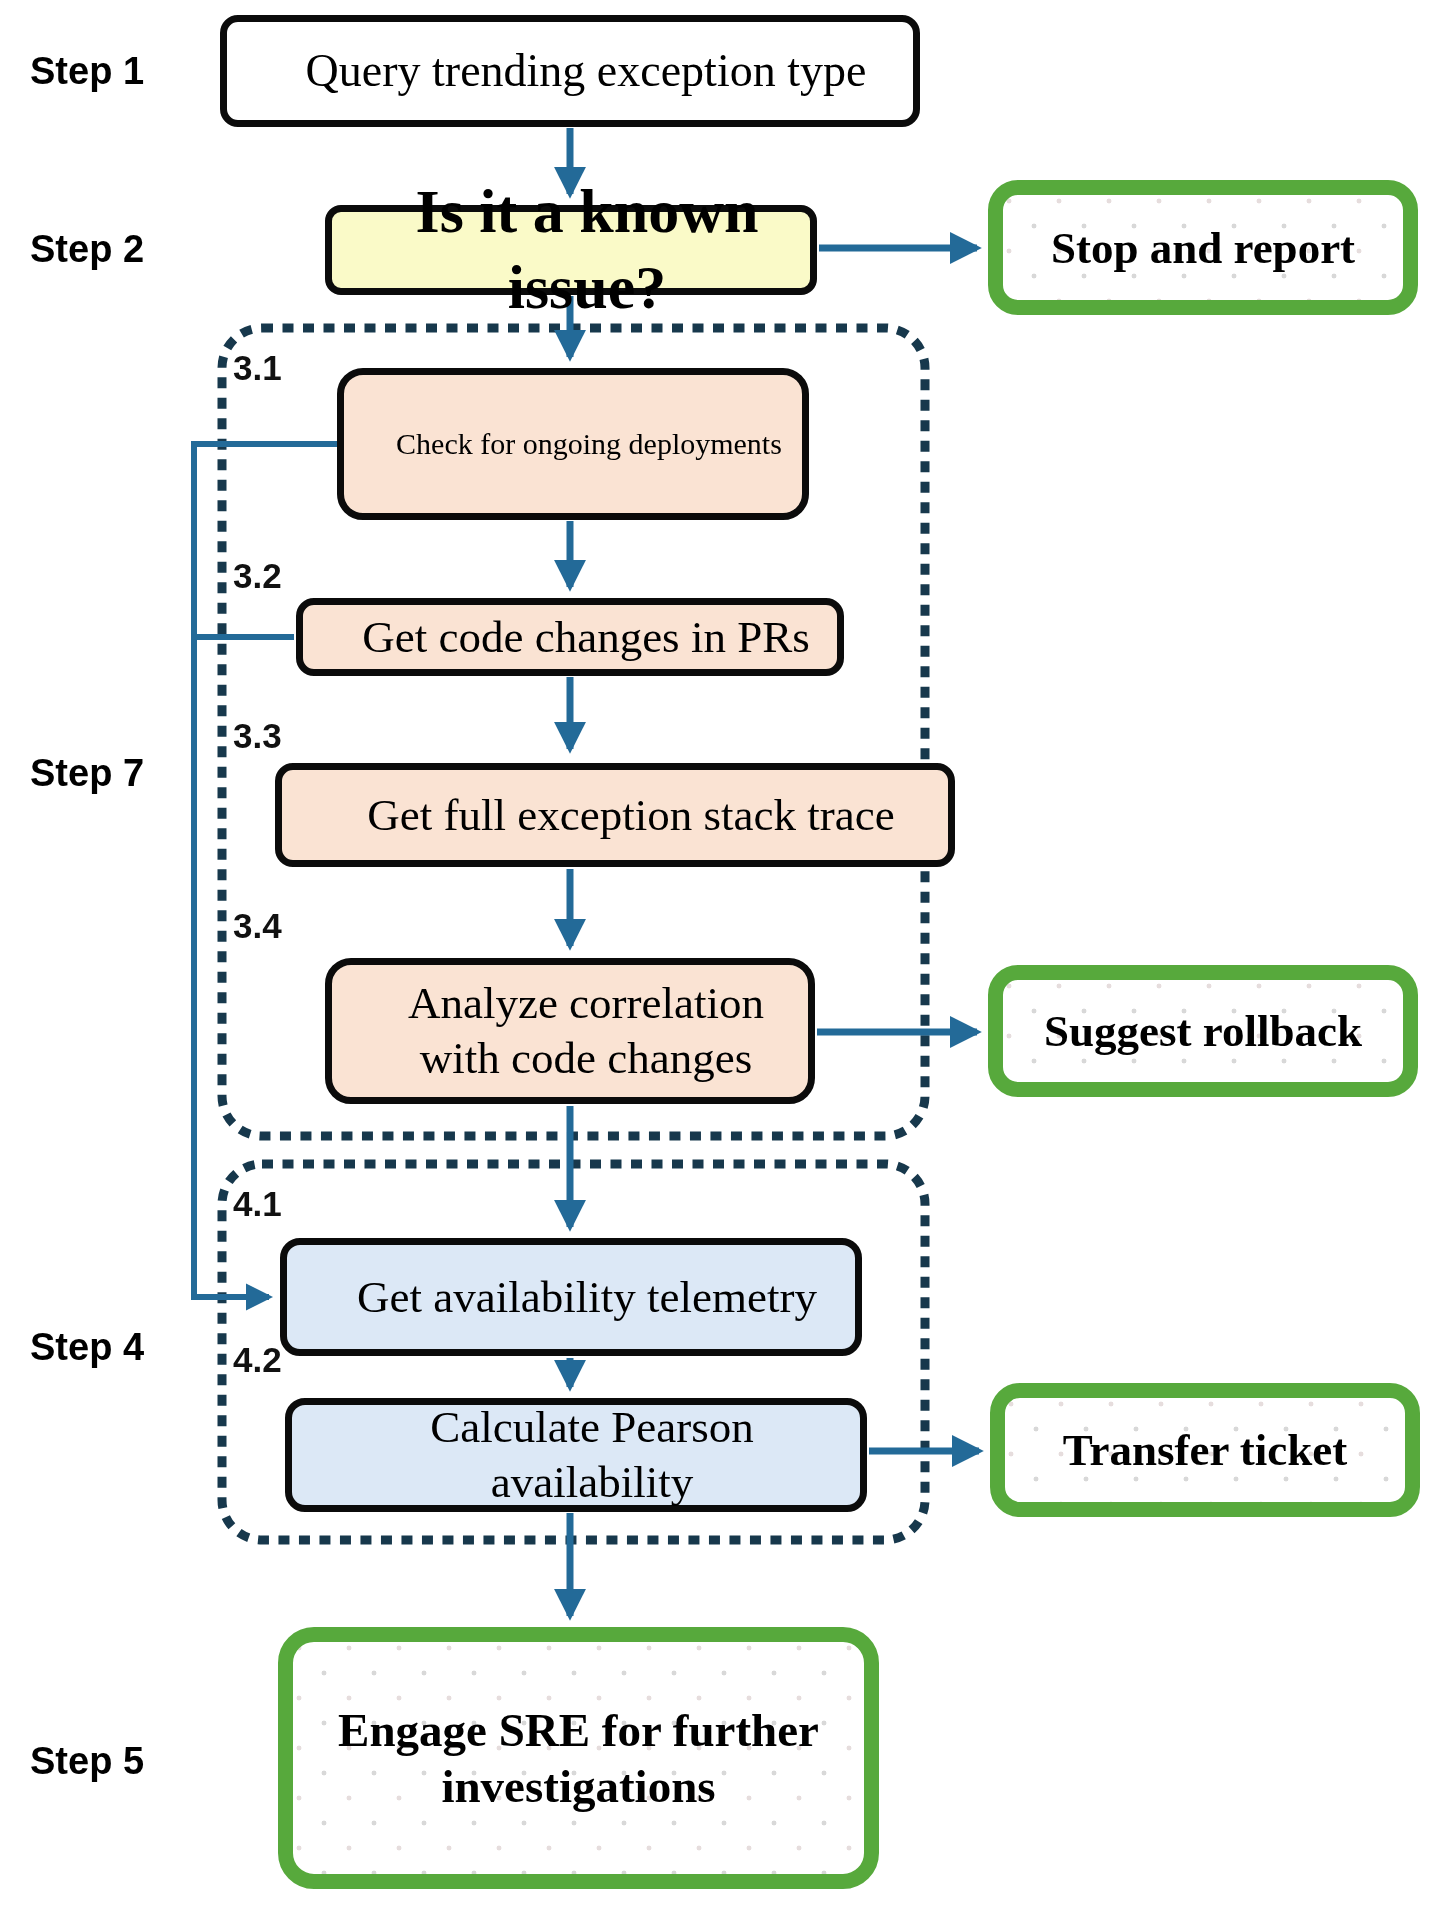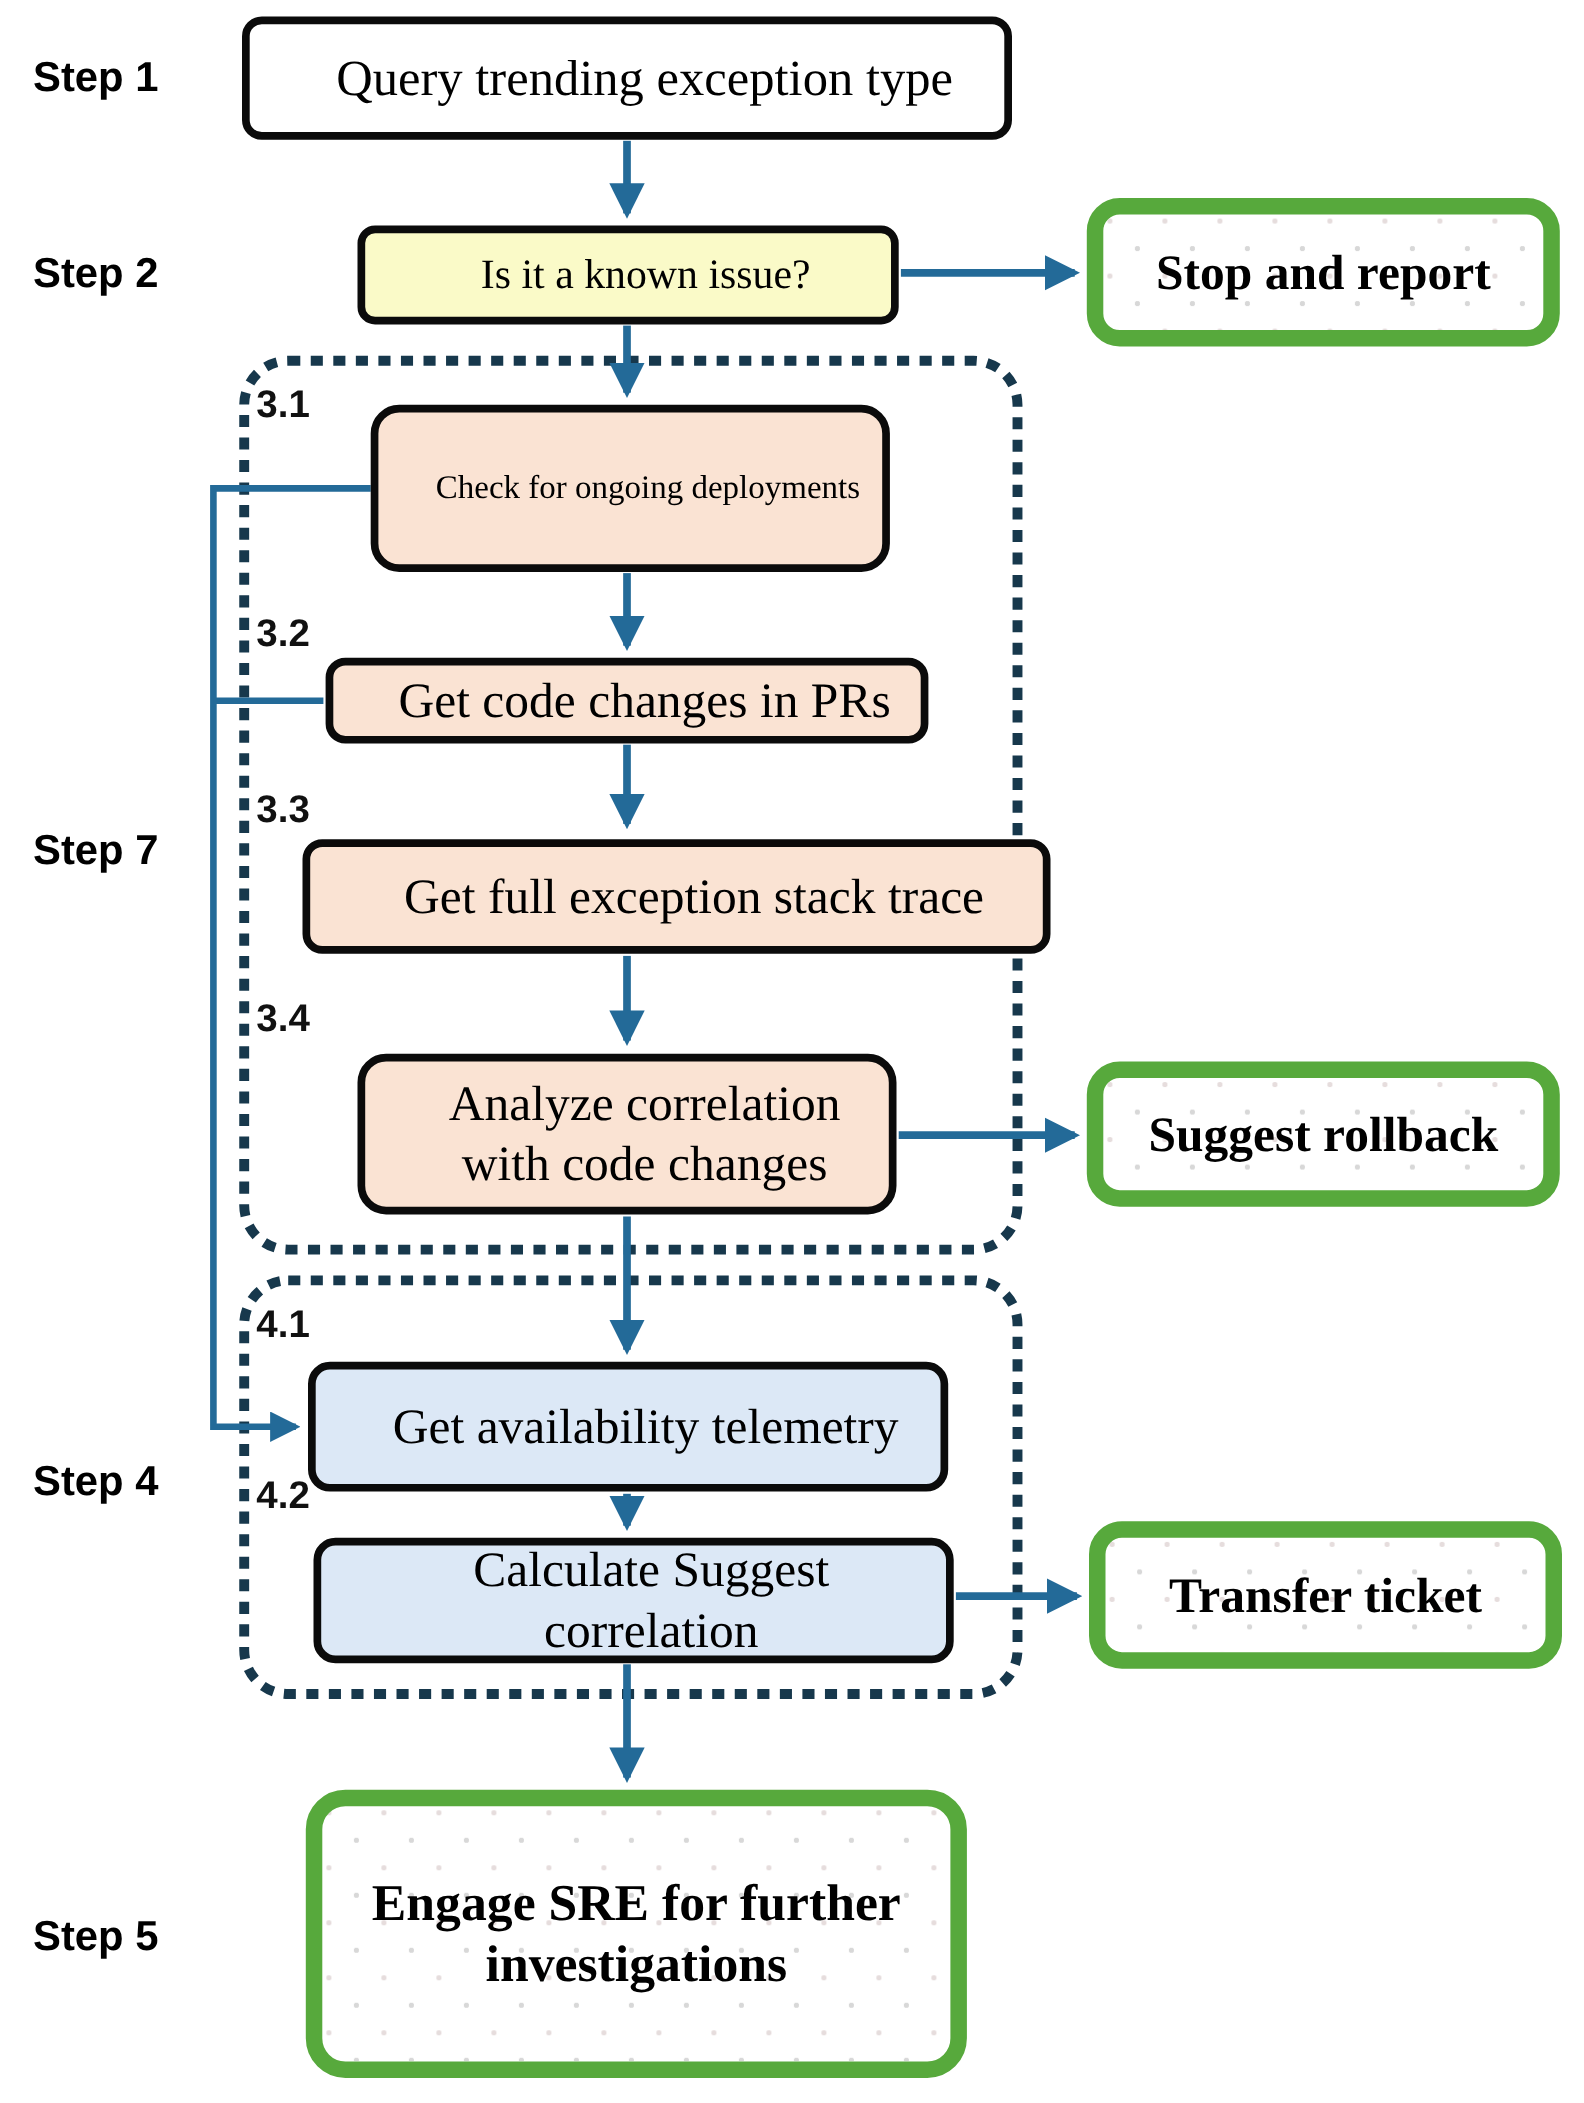--- a/index.html
+++ b/index.html
@@ -22,21 +22,21 @@
   
   .node{
     position:absolute; z-index:2; box-sizing:border-box;
     display:flex; align-items:center; justify-content:center; text-align:center;
     border:7px solid var(--node-border); border-radius:22px;
     background:#fff; font-size:45px; line-height:1.22; padding:0 10px;
   }
   .node span{display:block;margin-left:32px;}
   
   #box-query   {left:220px; top:15px;   width:700px; height:112px; border-radius:18px; font-size:46px;}
-  #box-known   {left:325px; top:205px;  width:492px; height:90px;  border-radius:16px; background:var(--yellow); font-size:38px;}
+  #box-known   {left:325px; top:205px;  width:492px; height:90px;  border-radius:16px; background:var(--yellow); font-size:62px;font-weight:bold;}
   #box-31      {left:337px; top:368px;  width:472px; height:152px; border-radius:26px; background:var(--peach); font-size:30px;}
   #box-32      {left:296px; top:598px;  width:548px; height:78px;  border-radius:18px; background:var(--peach);}
   #box-33      {left:275px; top:763px;  width:680px; height:104px; border-radius:18px; background:var(--peach);}
   #box-34      {left:325px; top:958px;  width:490px; height:146px; border-radius:26px; background:var(--peach);}
   #box-41      {left:280px; top:1238px; width:582px; height:118px; border-radius:20px; background:var(--blue);}
   #box-42      {left:285px; top:1398px; width:582px; height:114px; border-radius:20px; background:var(--blue);}
   
   .result{
     position:absolute; z-index:2; box-sizing:border-box;
     display:flex; align-items:center; justify-content:center; text-align:center;
@@ -127,21 +127,21 @@
   <div class="node" id="box-33">
     <span>Get full exception stack trace</span>
   </div>
   <div class="node" id="box-34">
     <span>Analyze correlation with code changes</span>
   </div>
   <div class="node" id="box-41">
     <span>Get availability telemetry</span>
   </div>
   <div class="node" id="box-42">
-    <span>Calculate Suggest correlation</span>
+    <span>Calculate Pearson availability</span>
   </div>
 
   <div class="result" id="box-stop">
     <span>Stop and report</span>
   </div>
   <div class="result" id="box-rollback">
     <span>Suggest rollback</span>
   </div>
   <div class="result" id="box-ticket">
     <span>Transfer ticket</span>

